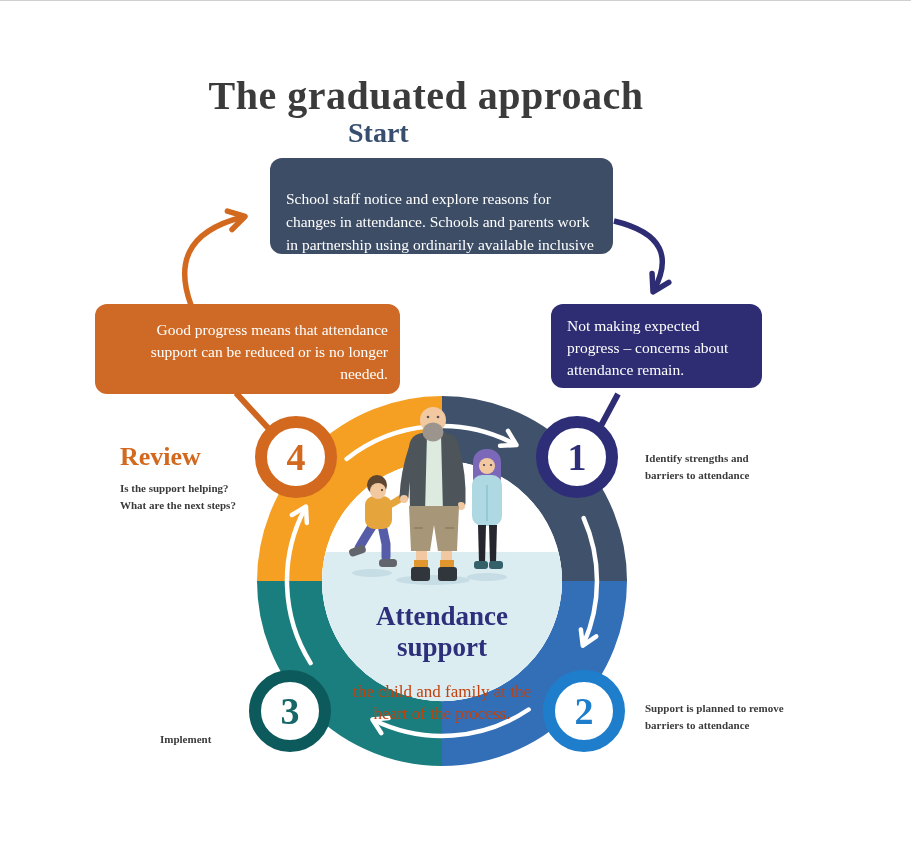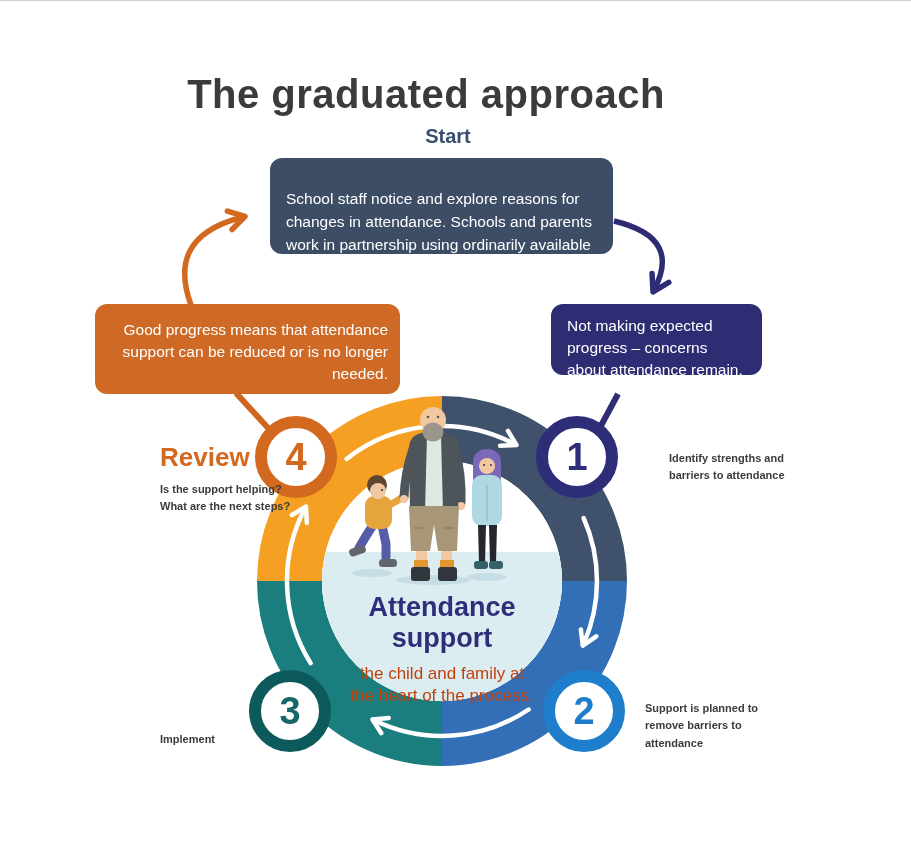--- a/index.html
+++ b/index.html
@@ -1,55 +1,55 @@
 <!DOCTYPE html>
 <html><head>
 <meta charset="utf-8">
 <style>
   html,body{margin:0;padding:0;background:#ffffff;}
   .canvas{
     position:relative;width:911px;height:842px;margin:0 auto;overflow:hidden;
     background:#ffffff;border-top:1px solid #cfcfcf;
-    font-family:Liberation Sans, sans-serif;
+    font-family:Liberation Serif, serif;
   }
   .abs{position:absolute;}
   .page-title{
     left:0;top:44px;width:852px;text-align:center;
     font-size:40px;font-weight:bold;color:#3b3b3c;letter-spacing:0.5px;
   }
   .start-label{
-    left:348px;top:116px;width:200px;text-align:center;
-    font-size:20px;font-weight:bold;color:#374e6e;margin-top:8px;
+    left:348px;top:116px;width:200px;text-align:left;
+    font-size:28px;font-weight:bold;color:#374e6e;
   }
   .callout{
     border-radius:12px;color:#ffffff;font-size:15.5px;line-height:1.47;
     box-sizing:border-box;
   }
   .callout.start-box{left:270px;top:157px;width:343px;height:96px;background:#3d4d66;padding:30px 16px;}
   .callout.review-box{left:95px;top:303px;width:305px;height:90px;background:#ce6a26;padding:15px 12px;line-height:1.42;text-align:right;}
-  .callout.assess-box{left:551px;top:303px;width:211px;height:71px;background:#2e2d73;padding:11px 16px;line-height:1.42;}
+  .callout.assess-box{left:551px;top:303px;width:211px;height:84px;background:#2e2d73;padding:11px 16px;line-height:1.42;}
   svg.diagram{left:0;top:0;width:911px;height:842px;}
   .step-badge{
     width:82px;height:82px;border-radius:50%;background:#ffffff;box-sizing:border-box;
     display:flex;align-items:center;justify-content:center;
     font-size:38px;font-weight:bold;
   }
   .badge-1{left:536px;top:415px;border:12px solid #2e2e78;color:#2e2e78;}
   .badge-2{left:543px;top:669px;border:12px solid #1f7ecc;color:#1f7ecc;}
   .badge-3{left:249px;top:669px;border:12px solid #0d5a5c;color:#176668;}
   .badge-4{left:255px;top:415px;border:12px solid #d2691f;color:#d2691f;}
   .center-text{left:317px;top:582px;width:250px;text-align:center;}
-  .center-text h2{margin:9px;font-size:27px;font-weight:bold;color:#2d2f7b;}
+  .center-text h2{margin:18px;font-size:27px;font-weight:bold;color:#2d2f7b;}
   .center-text p{margin:8px auto 0;width:188px;font-size:17px;line-height:1.32;color:#c2410c;}
   .step-block h3{margin:0;font-size:26px;font-weight:bold;}
   .step-block p{margin:8px 0 0;font-size:11px;font-weight:600;color:#3b3b3b;line-height:1.58;}
-  .block-assess{left:645px;top:441px;} .block-assess h3{color:#2e2e78;} .block-assess p{width:142px;margin-left:24px;}
+  .block-assess{left:645px;top:441px;} .block-assess h3{color:#2e2e78;} .block-assess p{width:142px;}
   .block-plan{left:645px;top:691px;}  .block-plan h3{color:#1f7ecc;}  .block-plan p{width:152px;}
   .block-do{left:160px;top:691px;}    .block-do h3{color:#156a6c;}    .block-do p{width:120px;margin-top:39px;}
-  .block-review{left:120px;top:441px;margin-left:40px;}.block-review h3{color:#d2691f;}.block-review p{width:136px;}
+  .block-review{left:120px;top:441px;}.block-review h3{color:#d2691f;}.block-review p{width:136px;}
 </style>
 </head>
 <body>
 
 <div class="canvas">
 
   <h1 class="abs page-title">The graduated approach</h1>
   <div class="abs start-label">Start</div>
 
   <div class="abs callout start-box">School staff notice and explore reasons for changes in attendance. Schools and parents work in partnership using ordinarily available inclusive provision.</div>

